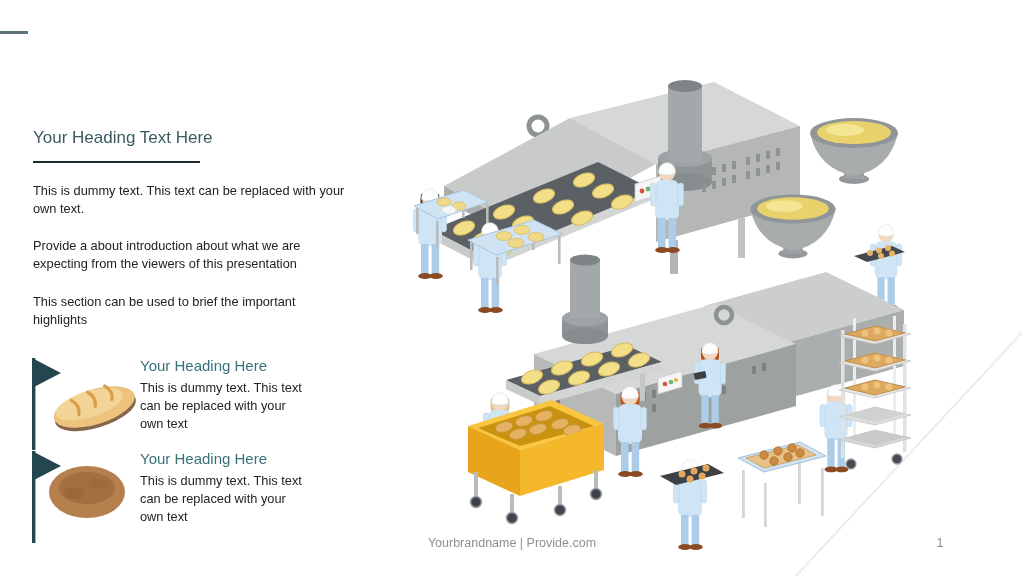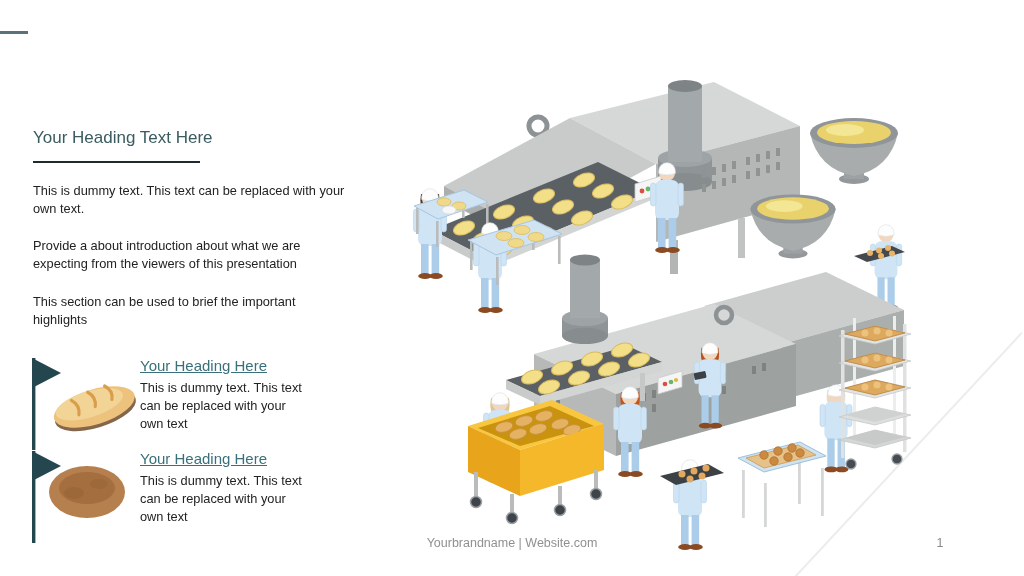--- a/index.html
+++ b/index.html
@@ -17,21 +17,21 @@
   .intro { position:absolute; left:33px; top:128px; width:330px; }
   .intro-heading { font-size:17px; color:#3a5c60; font-weight:normal; }
   .intro-underline { width:167px; height:2px; background:#1c2b2f; margin-top:13px; }
   .intro-para { margin-top:19px; font-size:12.8px; line-height:1.42; color:#222222; width:318px; }
 
   .list { position:absolute; left:30px; top:352px; }
   .list-item { position:relative; height:93px; width:310px; }
   .flag { position:absolute; left:0; top:4px; width:34px; height:96px; }
   .bread-img { position:absolute; left:14px; top:18px; }
   .li-text { position:absolute; left:110px; top:5px; width:178px; }
-  .li-heading { font-size:15px; color:#39707a;text-decoration:underline; }
+  .li-heading { font-size:15px; color:#39707a; }
   .li-body { margin-top:5px; font-size:12.8px; line-height:1.42; color:#232323; width:168px; }
 
   .footer-brand {
     position:absolute; left:0; top:536px; width:1024px; text-align:center;
     font-size:12.5px; color:#909090;
   }
   .page-number { position:absolute; left:930px; top:536px; width:20px; font-size:12.5px; color:#8a8a8a; text-align:center; }
 
   .illustration { position:absolute; left:402px; top:78px; width:620px; height:498px; }
 </style>
@@ -397,16 +397,16 @@
       <polygon points="344,380 396,367 414,377 362,390" fill="#e7c288" stroke="#c79a55" stroke-width="0.8"></polygon>
       <circle cx="362" cy="377" r="4.2" fill="#cb8a42" stroke="#b0702c" stroke-width="0.8"></circle>
       <circle cx="376" cy="373" r="4.2" fill="#cb8a42" stroke="#b0702c" stroke-width="0.8"></circle>
       <circle cx="390" cy="370" r="4.2" fill="#cb8a42" stroke="#b0702c" stroke-width="0.8"></circle>
       <circle cx="372" cy="383" r="4.2" fill="#cb8a42" stroke="#b0702c" stroke-width="0.8"></circle>
       <circle cx="386" cy="379" r="4.2" fill="#cb8a42" stroke="#b0702c" stroke-width="0.8"></circle>
       <circle cx="398" cy="375" r="4.2" fill="#cb8a42" stroke="#b0702c" stroke-width="0.8"></circle>
     </g>
   </svg>
 
-  <div class="footer-brand">Yourbrandname | Website.com</div>
+  <div class="footer-brand">Yourbrandname | Provide.com</div>
   <div class="page-number">1</div>
 
 </div>
 
 </body></html>

